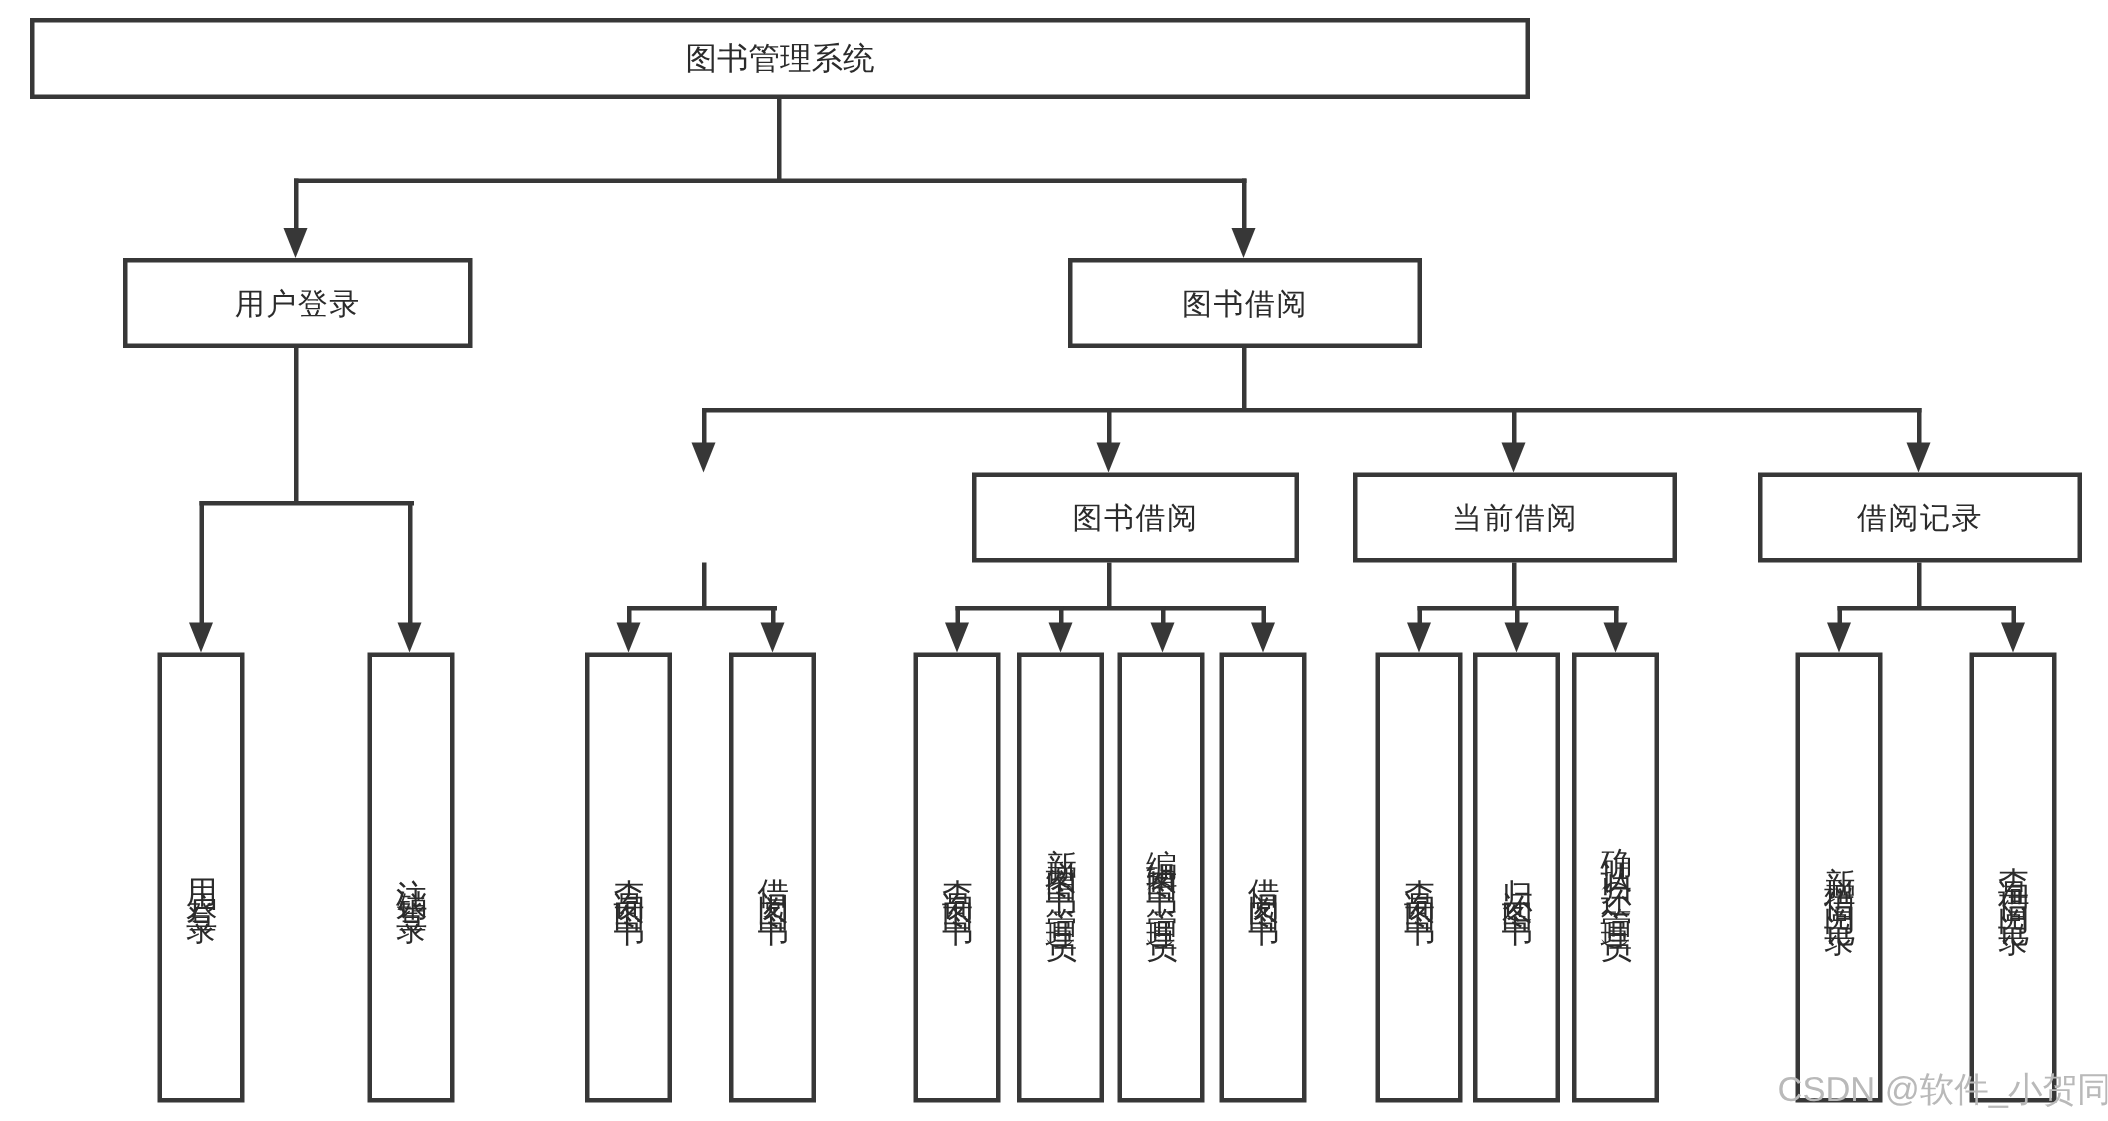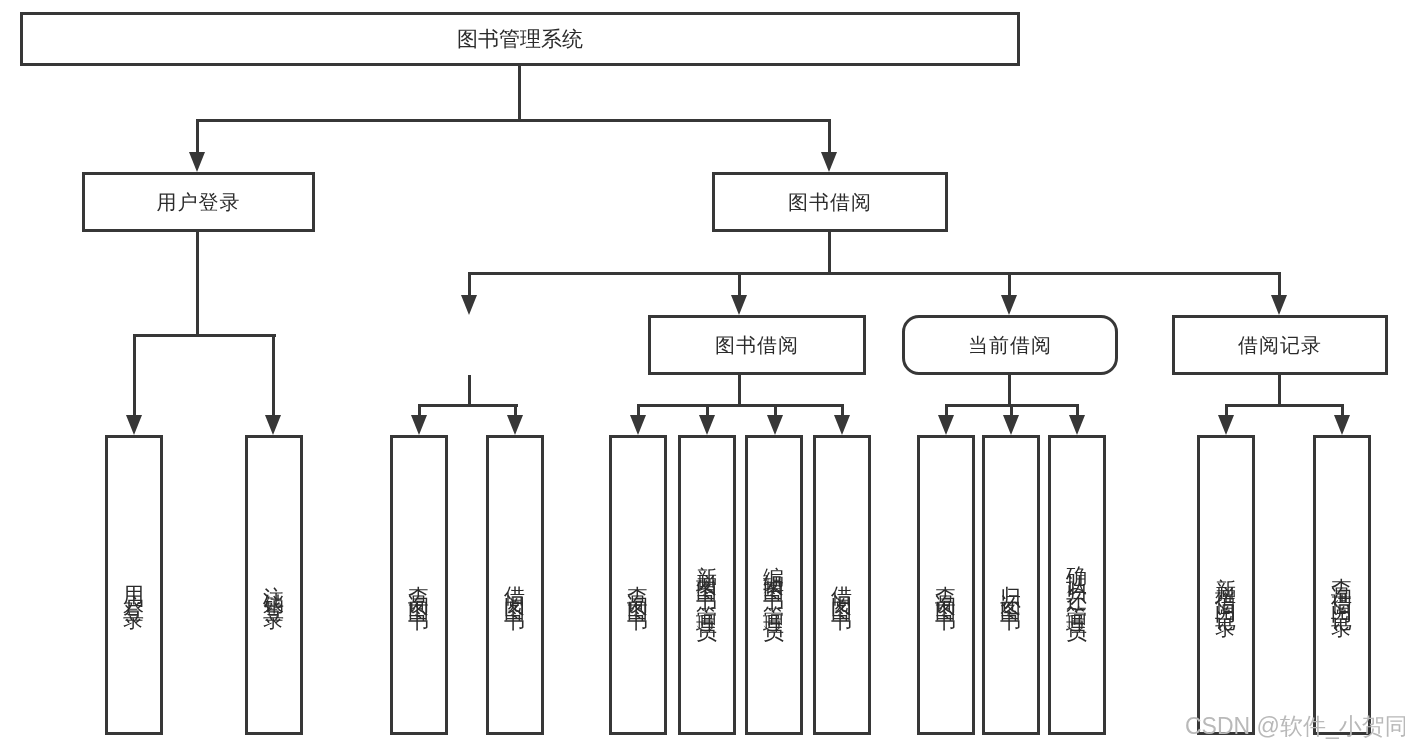--- a/index.html
+++ b/index.html
@@ -62,21 +62,21 @@
   <div class="node h" style="left:82px; top:172px; width:233px; height:60px;">
     <span>用户登录</span>
   </div>
   <div class="node h" style="left:712px; top:172px; width:236px; height:60px;">
     <span>图书借阅</span>
   </div>
 
   <div class="node h" style="left:648px; top:315px; width:218px; height:60px;">
     <span>图书借阅</span>
   </div>
-  <div class="node h" style="left:902px; top:315px; width:216px; height:60px;border-radius:17px;">
+  <div class="node h" style="left:902px; top:315px; width:216px; height:60px;">
     <span>当前借阅</span>
   </div>
   <div class="node h" style="left:1172px; top:315px; width:216px; height:60px;">
     <span>借阅记录</span>
   </div>
 
   <div class="node leaf" style="left:105px;">
     <span class="vtext">用户登录</span>
   </div>
   <div class="node leaf" style="left:245px;">

